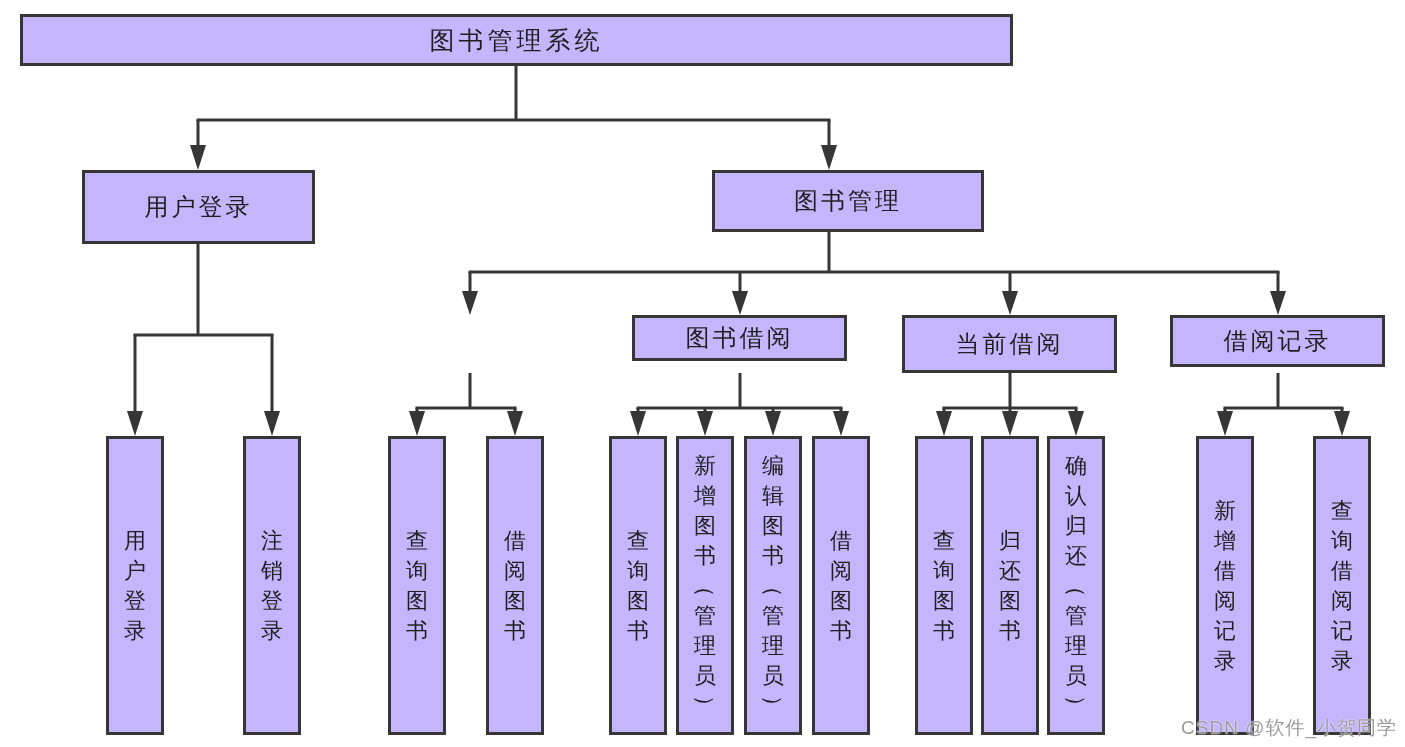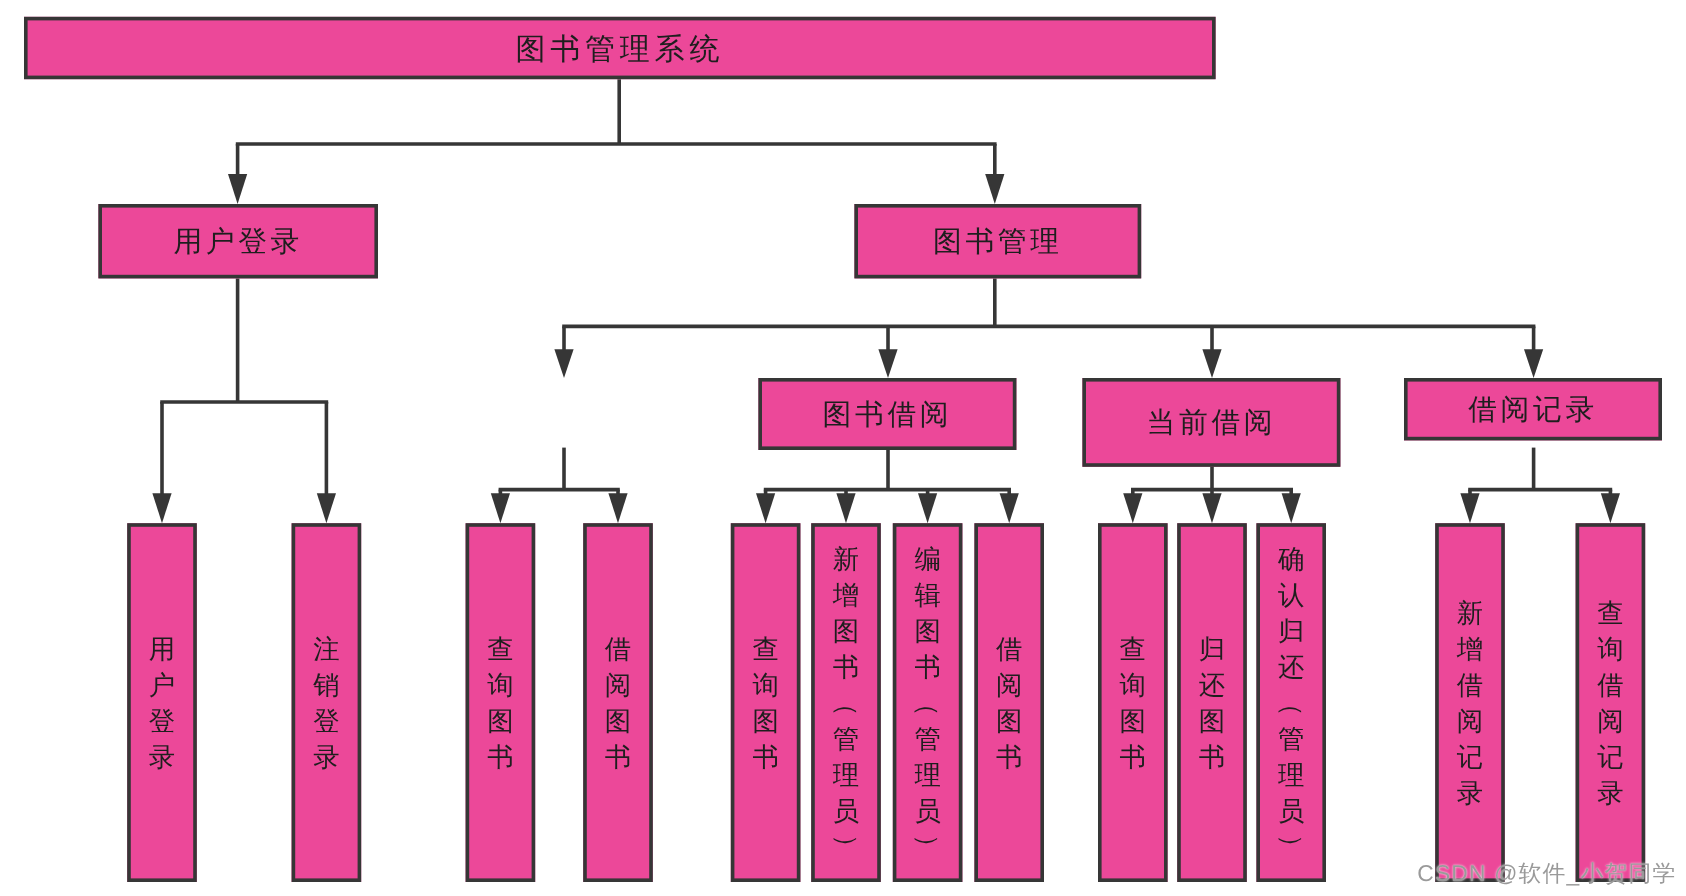--- a/index.html
+++ b/index.html
@@ -15,21 +15,21 @@
     position: absolute;
     left: 0; top: 0;
     pointer-events: none;
   }
   .connectors line { stroke: #363636; stroke-width: 3; }
   .connectors polygon { fill: #363636; }
   .node {
     position: absolute;
     box-sizing: border-box;
     border: 3px solid #363636;
-    background: #ec4899;
+    background: #c4b5fd;
     display: flex;
     align-items: center;
     justify-content: center;
     color: #1e1e1e;
   }
   .node.h { font-size: 24px; letter-spacing: 3px; }
   .node.title { font-size: 25px; letter-spacing: 4px; }
   .vtext {
     display: flex;
     flex-direction: column;
@@ -117,31 +117,31 @@
     <line x1="1225" y1="408" x2="1225" y2="414"></line>
     <polygon points="1217,411 1233,411 1225,436"></polygon>
     <line x1="1342" y1="408" x2="1342" y2="414"></line>
     <polygon points="1334,411 1350,411 1342,436"></polygon>
   </svg>
 
   <div class="node h title" style="left:20px; top:14px; width:993px; height:52px;">
     <span>图书管理系统</span>
   </div>
 
-  <div class="node h" style="left:82px; top:170px; width:233px; height:62px;">
+  <div class="node h" style="left:82px; top:170px; width:233px; height:74px;">
     <span>用户登录</span>
   </div>
-  <div class="node h" style="left:712px; top:170px; width:239px; height:62px;">
+  <div class="node h" style="left:712px; top:170px; width:272px; height:62px;">
     <span>图书管理</span>
   </div>
 
-  <div class="node h" style="left:632px; top:315px; width:215px; height:60px;">
+  <div class="node h" style="left:632px; top:315px; width:215px; height:46px;">
     <span>图书借阅</span>
   </div>
-  <div class="node h" style="left:902px; top:315px; width:215px; height:74px;">
+  <div class="node h" style="left:902px; top:315px; width:215px; height:58px;">
     <span>当前借阅</span>
   </div>
   <div class="node h" style="left:1170px; top:315px; width:215px; height:52px;">
     <span>借阅记录</span>
   </div>
 
   <div class="node" style="left:106px; top:436px; width:58px; height:299px;">
     <span class="vtext">
         <span>用</span>
         <span>户</span>

